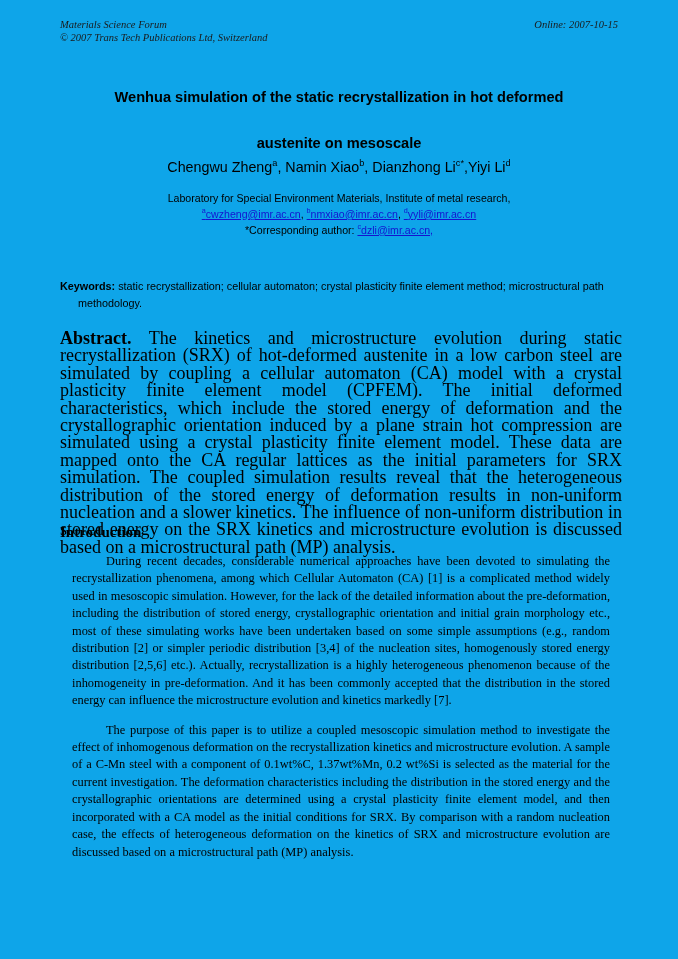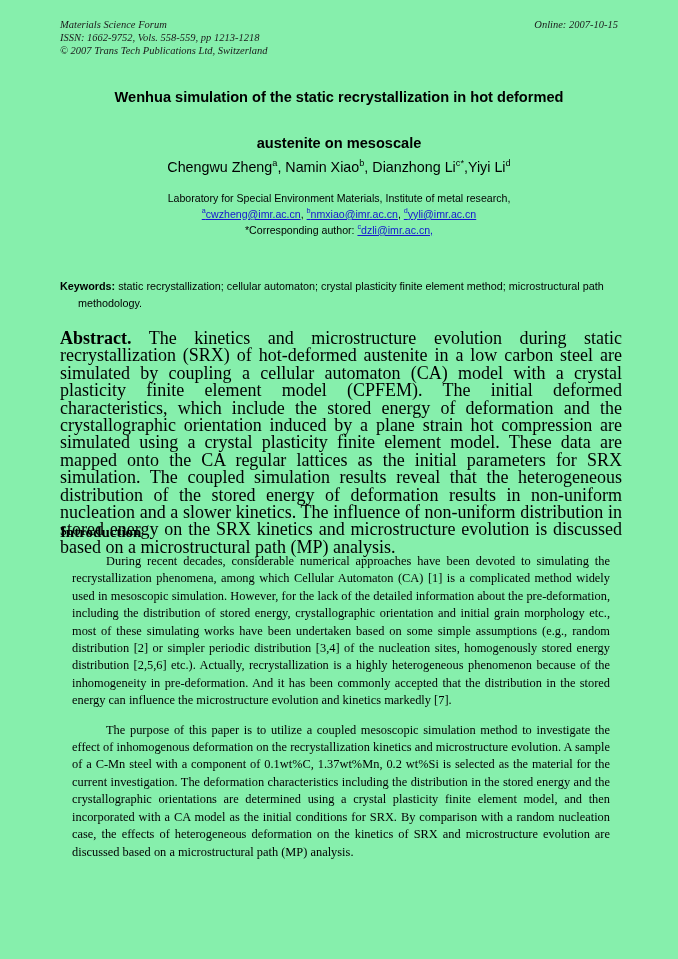--- a/index.html
+++ b/index.html
@@ -4,21 +4,21 @@
 <style>
   html, body {
     margin: 0;
     padding: 0;
     background: #ffffff;
   }
   .page {
     position: relative;
     width: 678px;
     height: 959px;
-    background: #86efac;
+    background: #0ea5e9;
     overflow: hidden;
     box-sizing: border-box;
   }
 
   
   .journal-header {
     position: absolute;
     left: 60px;
     top: 18px;
     width: 558px;
@@ -166,21 +166,20 @@
 </head>
 <body>
 
 <div class="page">
 
   <div class="journal-header">
     <div class="hdr-row">
       <span>Materials Science Forum</span>
       <span class="hdr-online">Online: 2007-10-15</span>
     </div>
-    <div class="hdr-row">ISSN: 1662-9752, Vols. 558-559, pp 1213-1218</div>
     <div class="hdr-row">© 2007 Trans Tech Publications Ltd, Switzerland</div>
   </div>
 
   <div class="paper-title">
     <span class="title-line1">Wenhua simulation of the static recrystallization in hot deformed</span>
     <span class="title-line2">austenite on mesoscale</span>
   </div>
 
   <div class="authors">
     <span>Chengwu Zheng</span><sup>a</sup><span>, </span><span>Namin Xiao</span><sup>b</sup><span>, </span><span>Dianzhong Li</span><sup>c*</sup><span>,</span><span>Yiyi Li</span><sup>d</sup>

